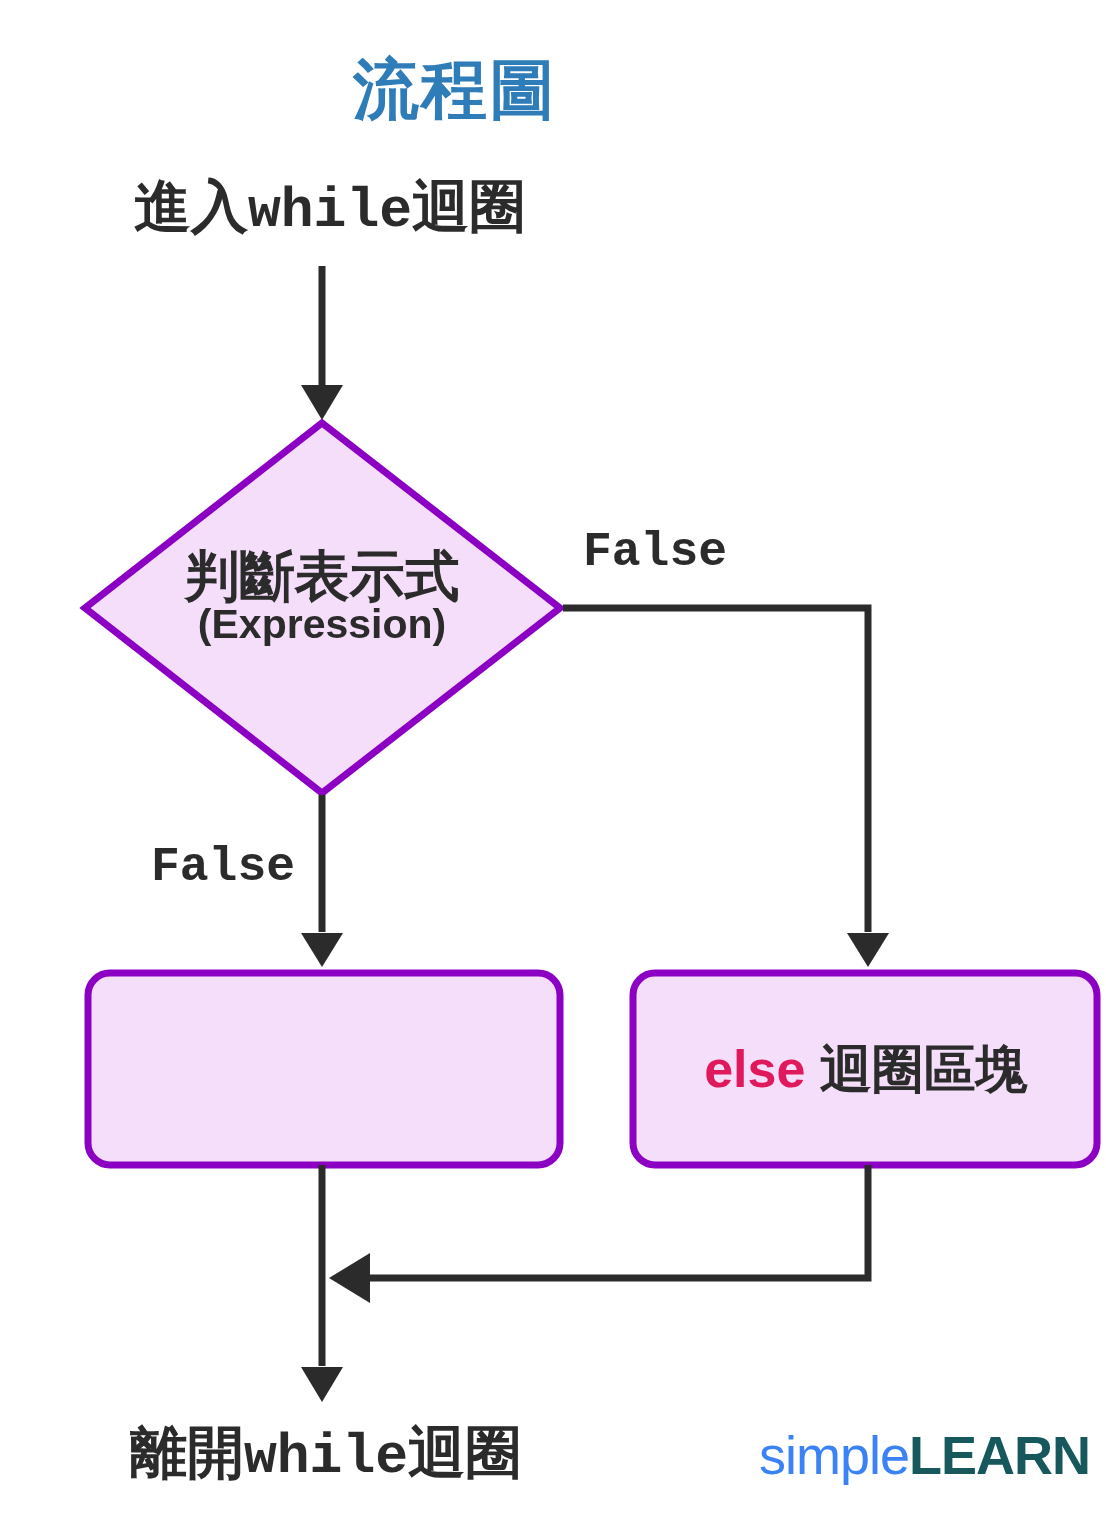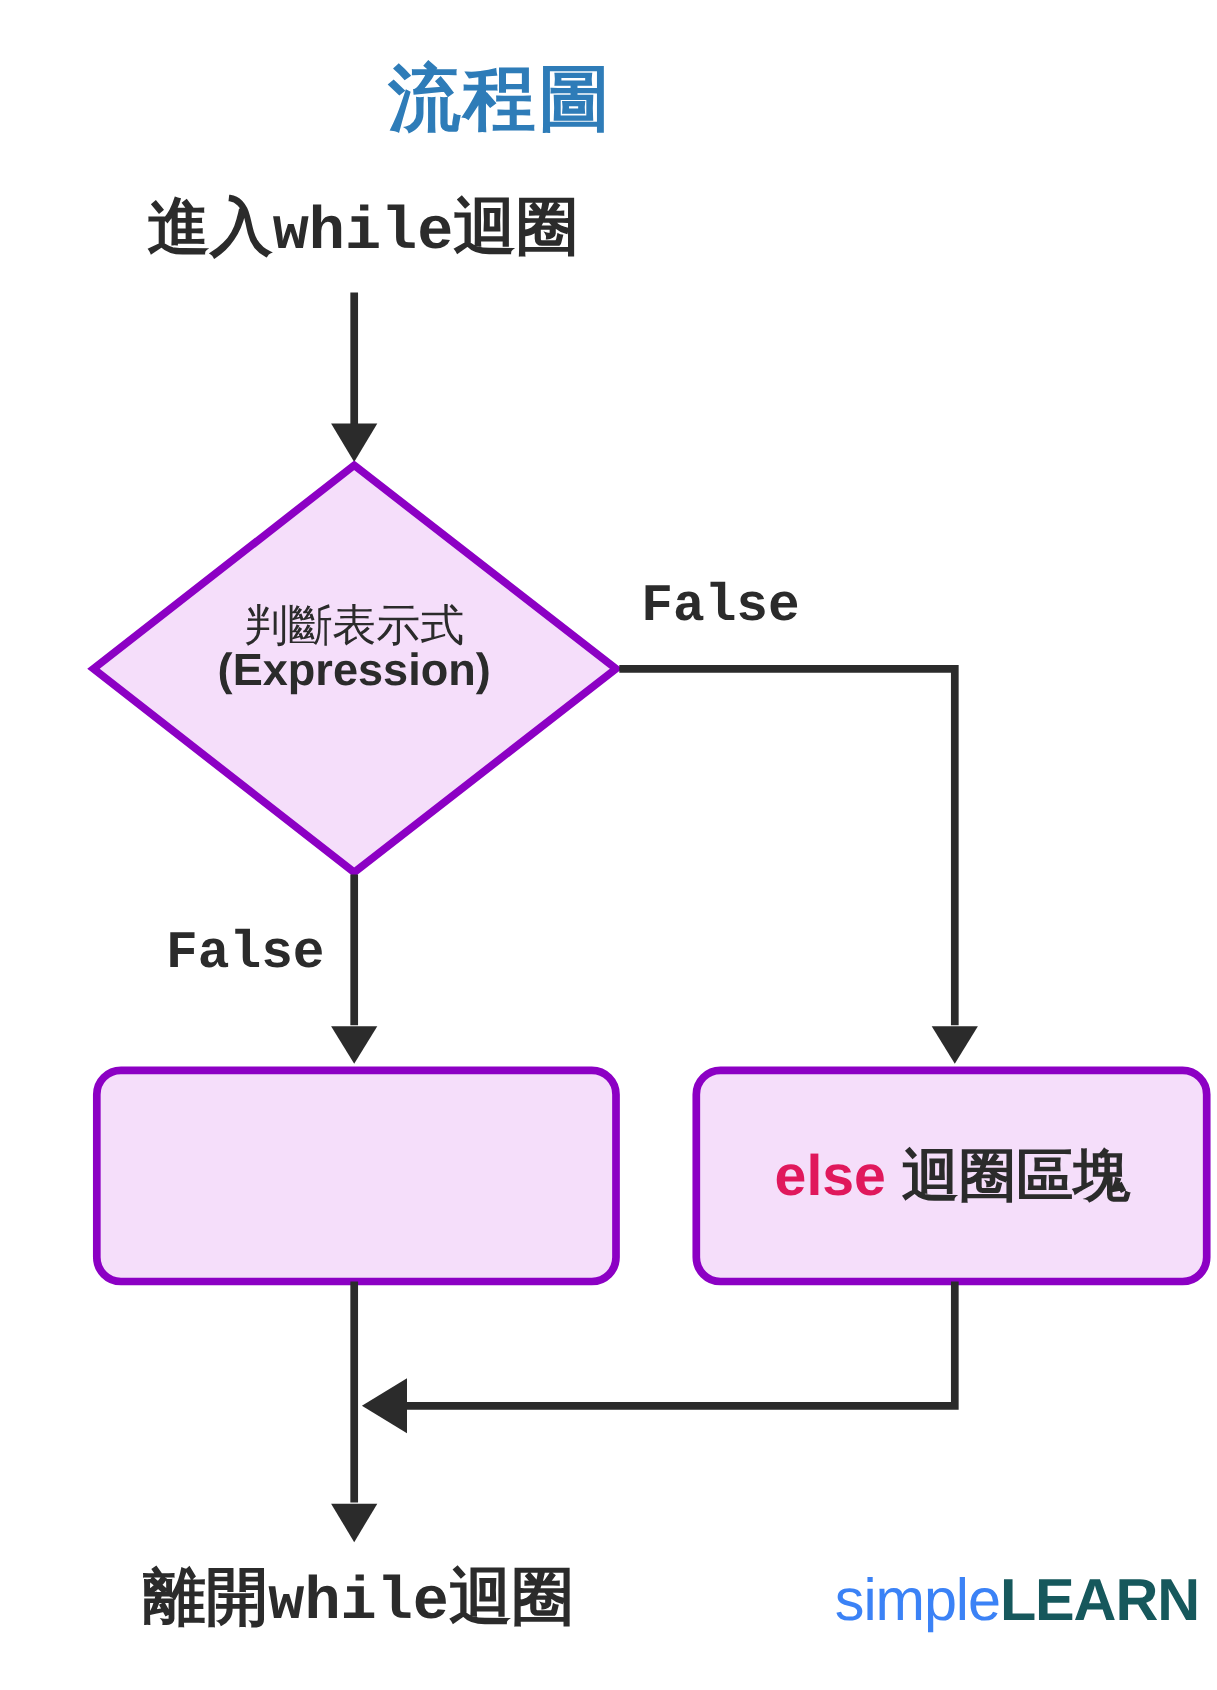--- a/index.html
+++ b/index.html
@@ -50,22 +50,22 @@
   .branch-label {
     font-family: Liberation Mono, monospace;
     font-weight: 700;
     font-size: 48px;
   }
   .decision-text {
     text-align: center;
     transform: translateX(-50%);
   }
   .decision-main {
-    font-size: 40px;
-    font-weight: 400;
+    font-size: 55px;
+    font-weight: 700;
   }
   .decision-sub {
     font-size: 41px;
     font-weight: 700;
     margin-top: 0;
   }
   .box-label {
     font-size: 52px;
     font-weight: 700;
   }

